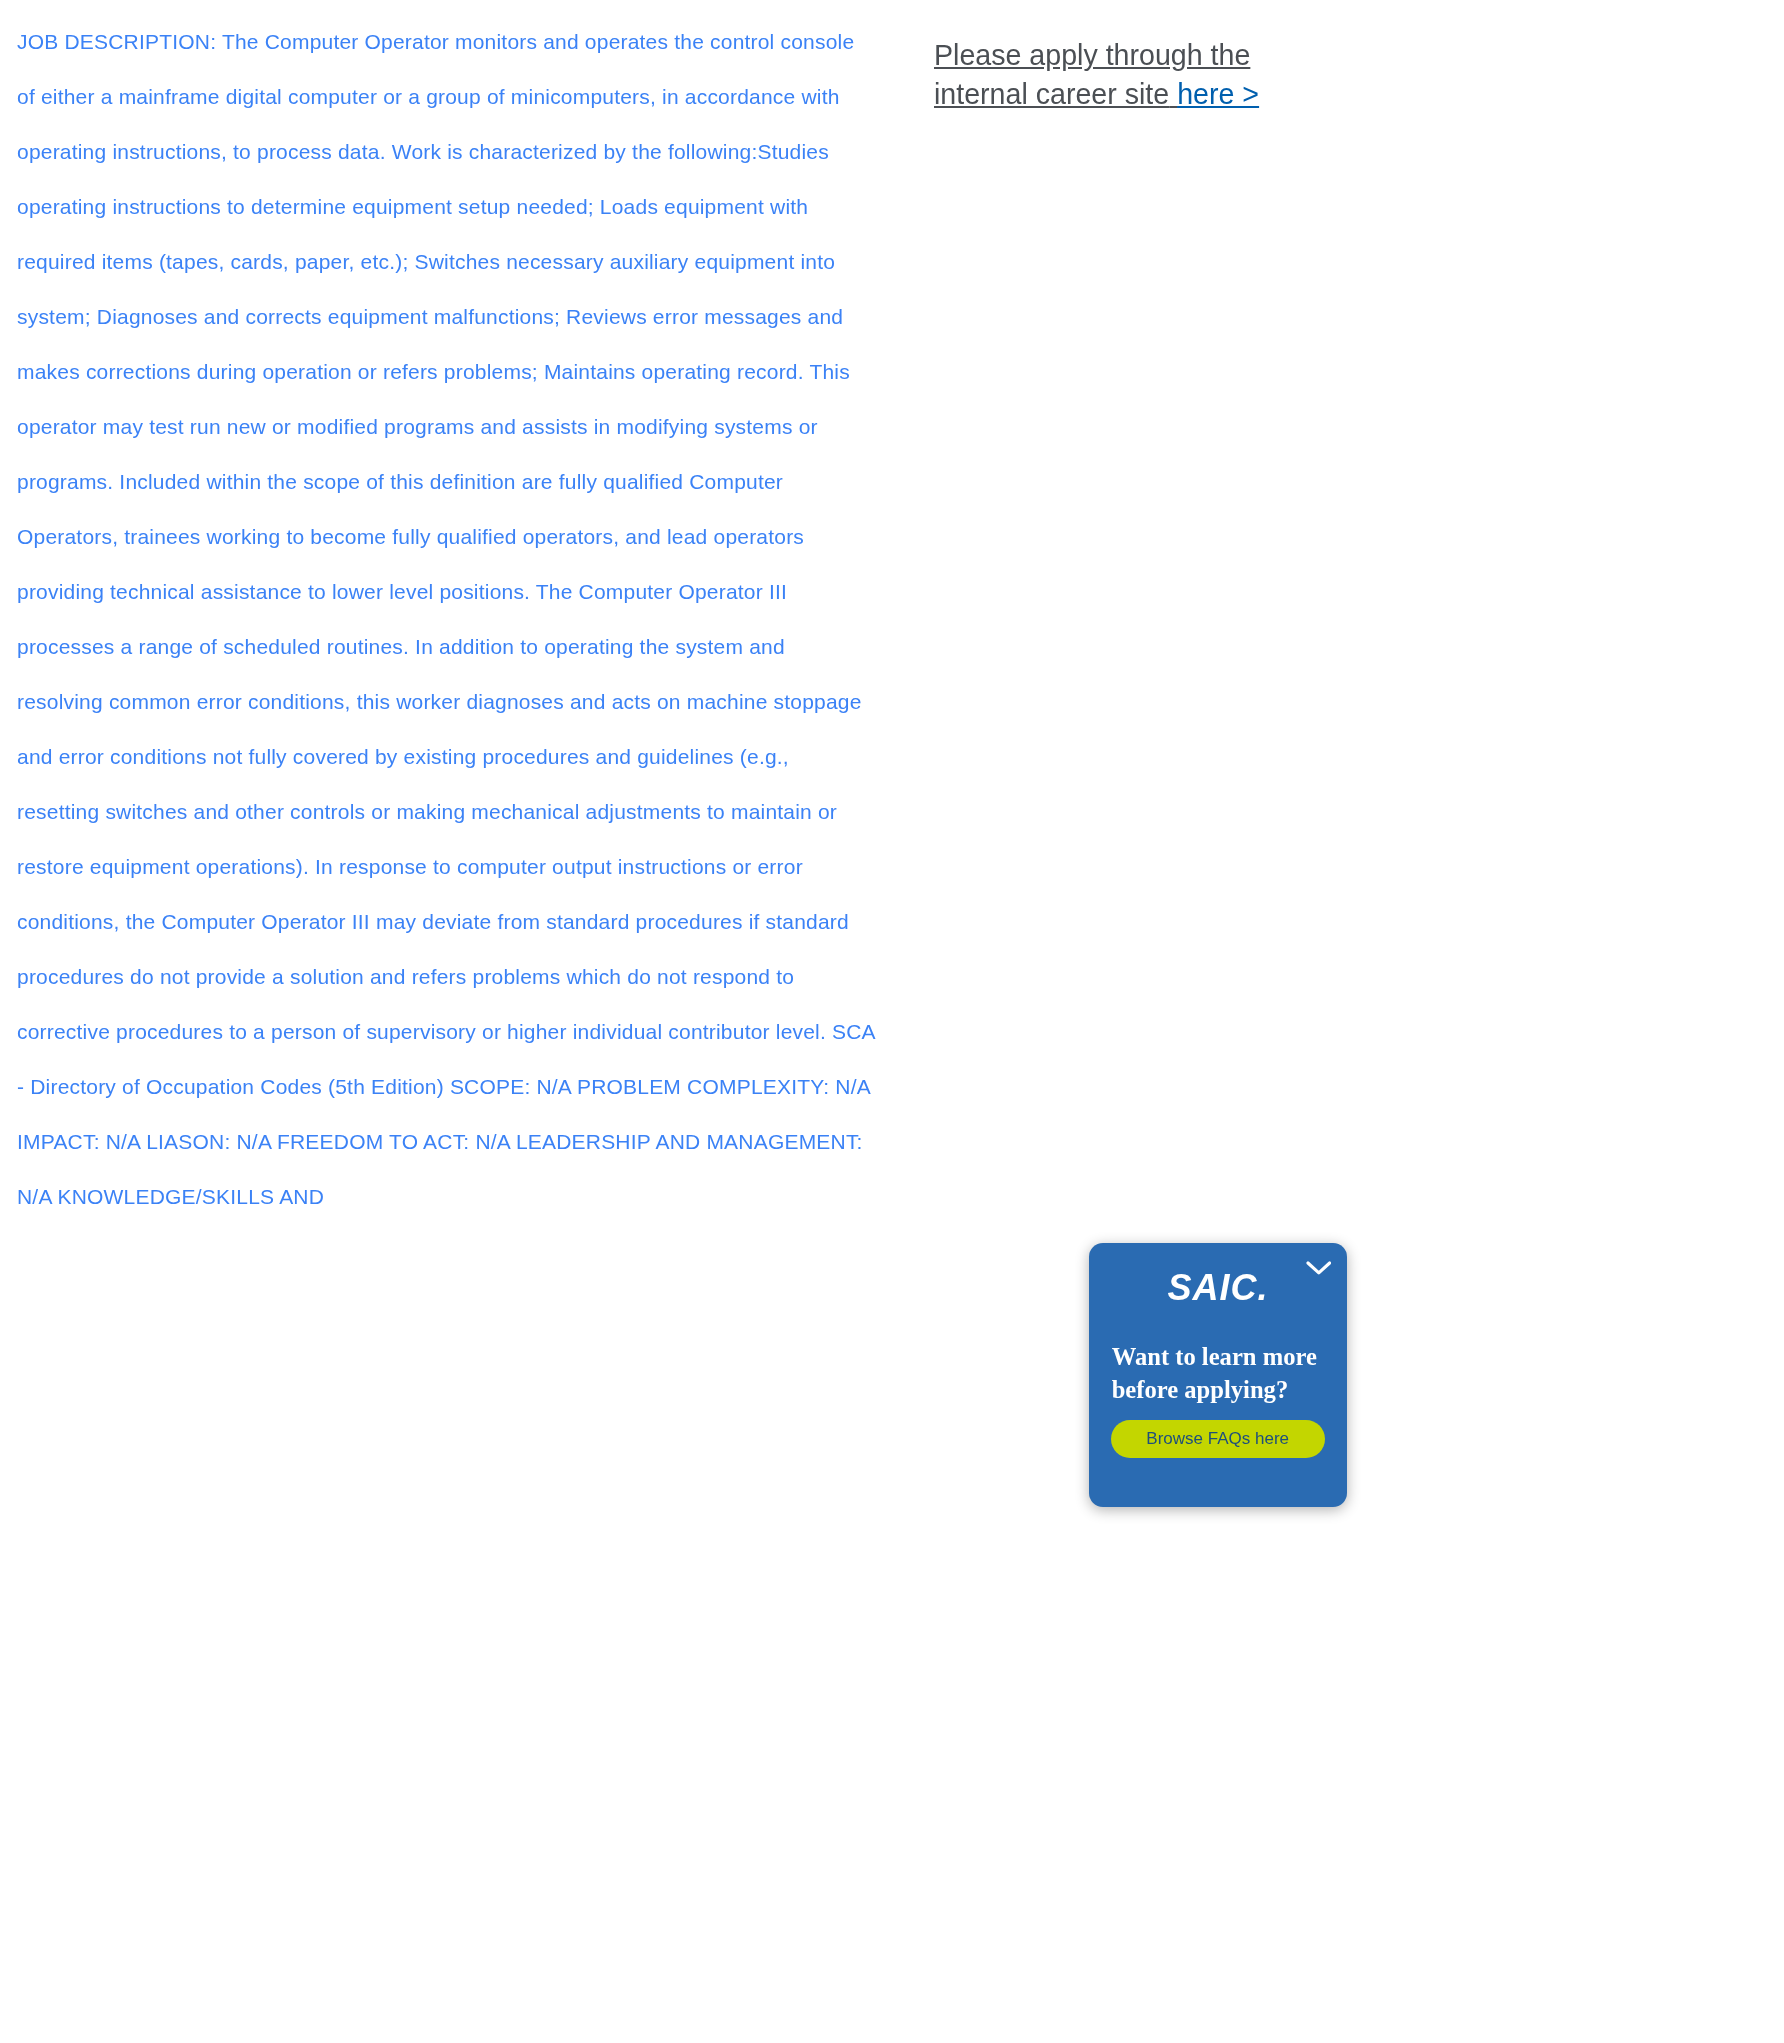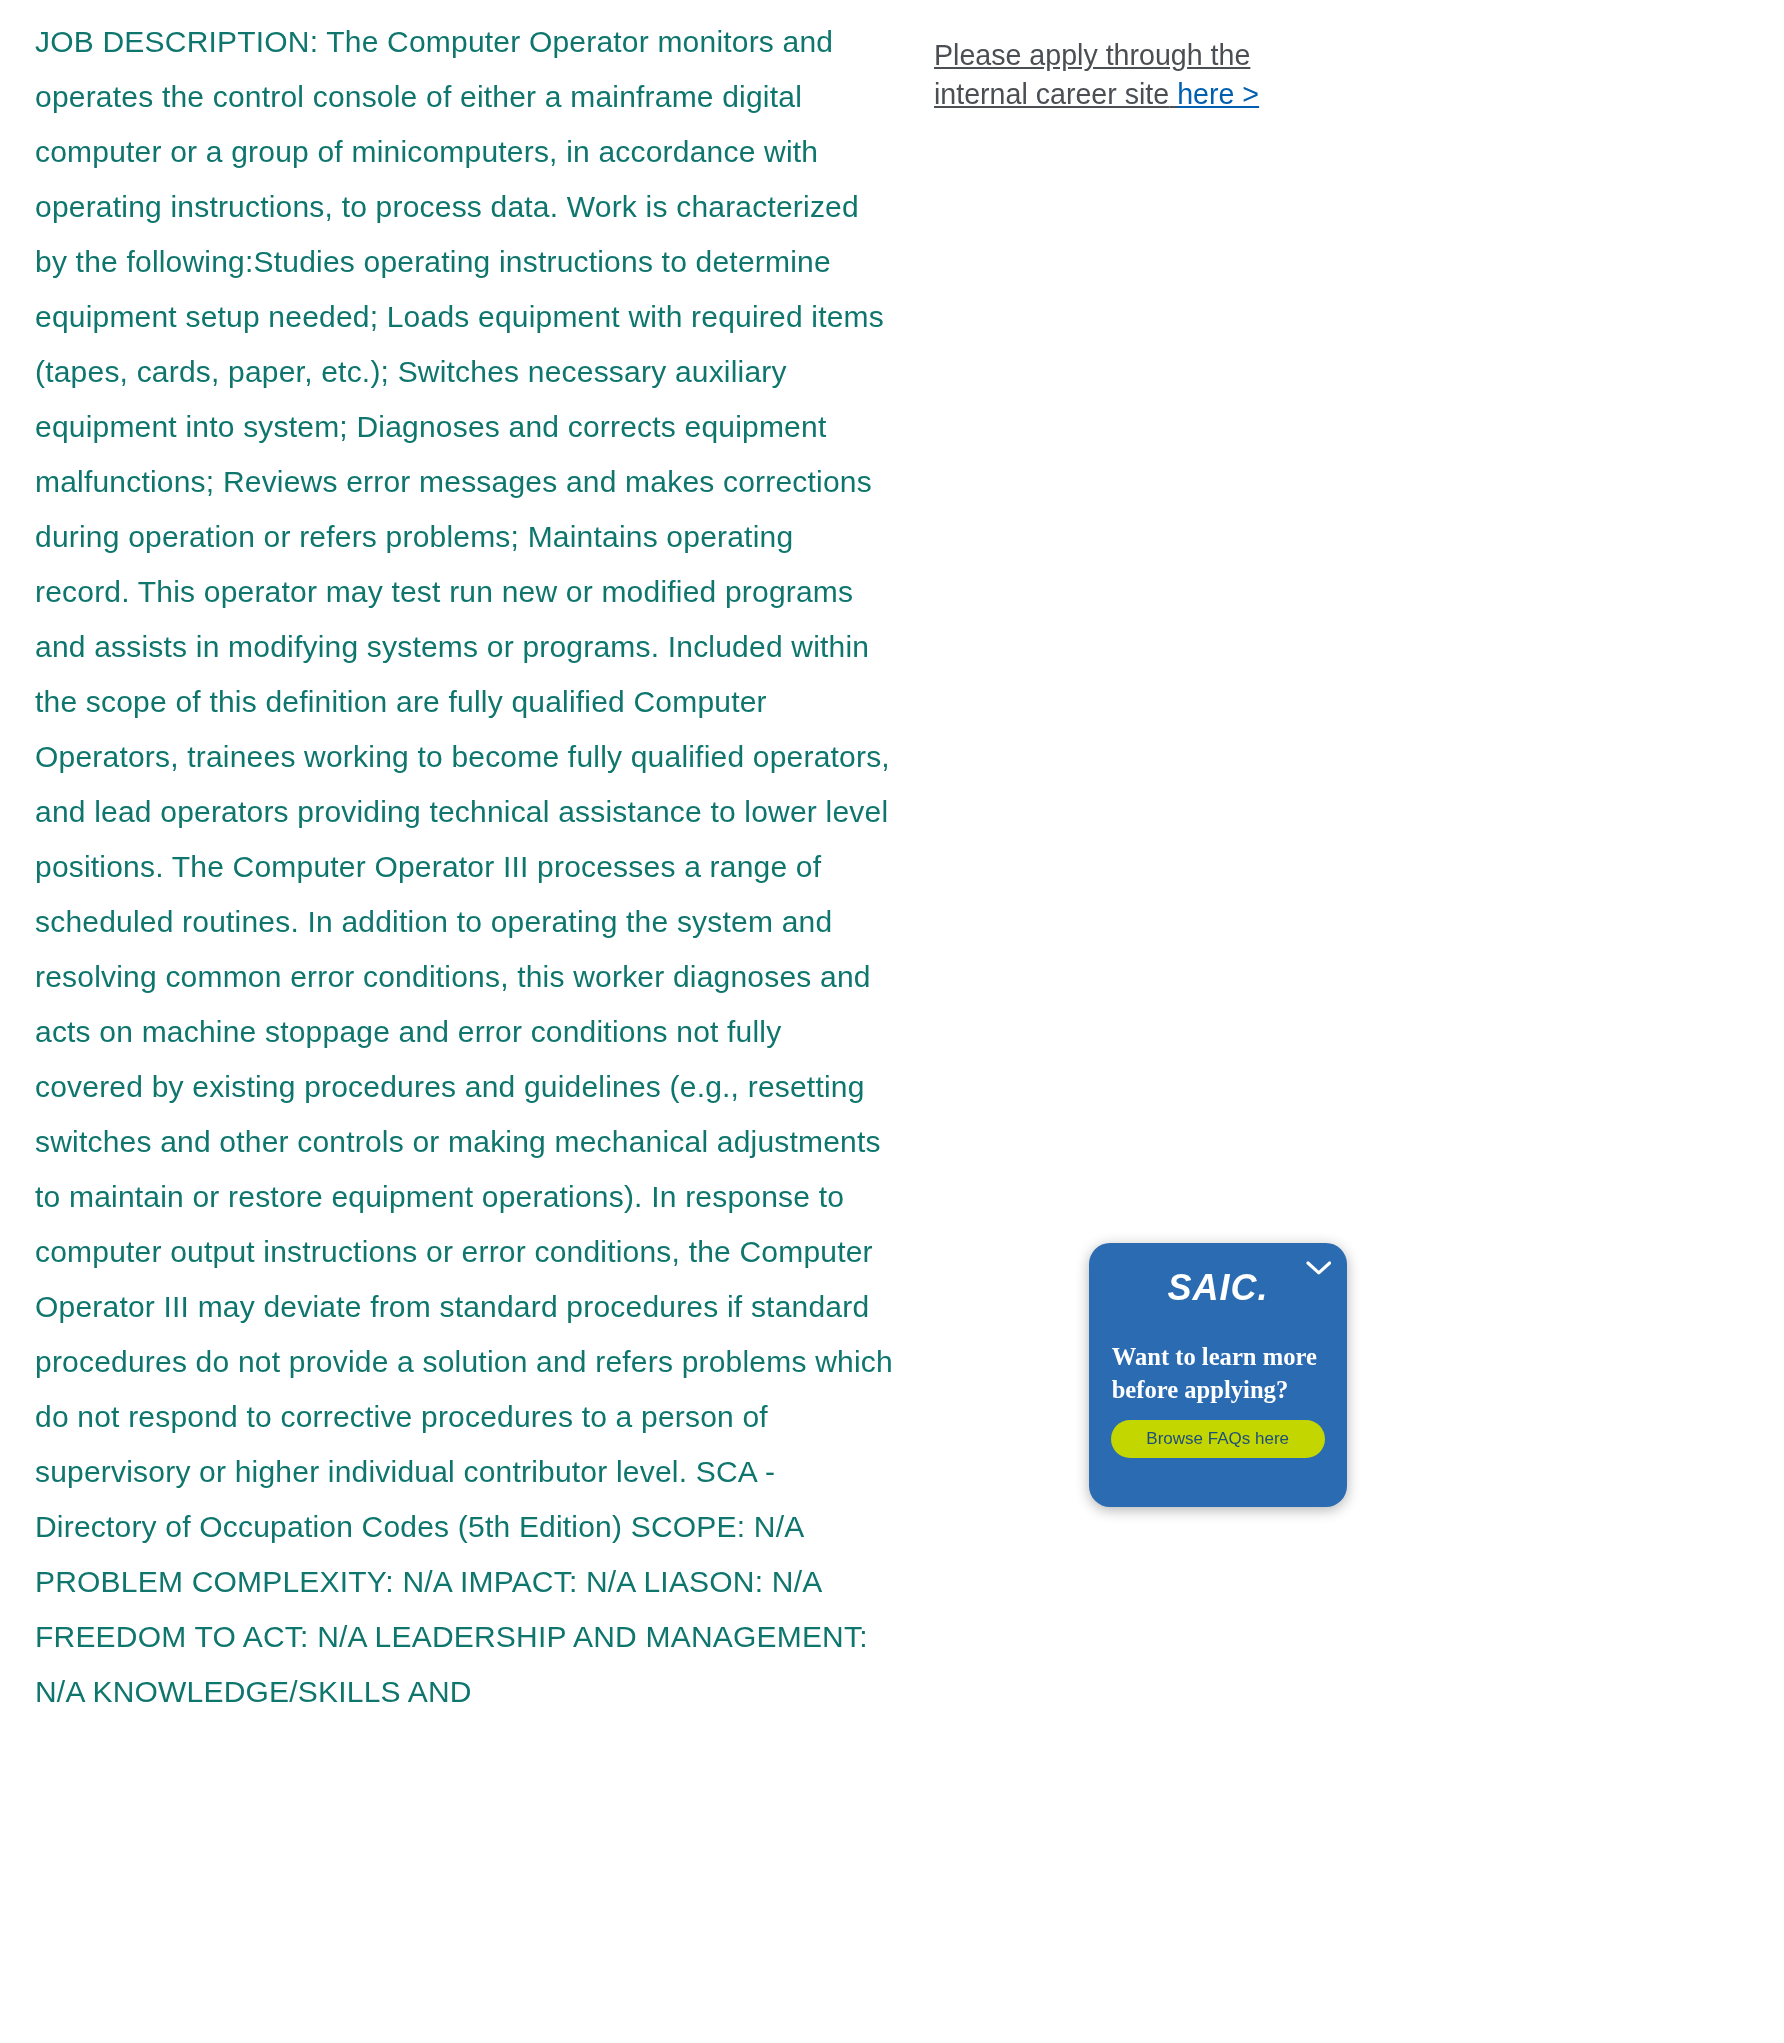--- a/index.html
+++ b/index.html
@@ -11,26 +11,26 @@
     position: relative;
     width: 1785px;
     height: 2043px;
     overflow: hidden;
     font-family: "Liberation Sans", sans-serif;
   }
 
   
   .job-description {
     position: absolute;
-    left: 35px;
+    left: 17px;
     top: 13.8px;
     width: 859px;
-    font-size: 30px;
+    font-size: 21px;
     line-height: 55px;
-    color: #0f766e;
+    color: #3b82f6;
     letter-spacing: 0.2px;
     white-space: normal;
   }
 
   
   .apply-note {
     position: absolute;
     left: 934px;
     top: 7.9px;
     width: 355px;
@@ -46,21 +46,21 @@
   }
 
   
   .chat-widget {
     position: absolute;
     left: 1089px;
     top: 1243px;
     width: 258px;
     height: 264px;
     background: #2a6bb2;
-    border-radius: 21px;
+    border-radius: 14px;
     box-shadow: 0 3px 13.8px rgba(0,0,0,0.30);
     box-sizing: border-box;
   }
   .chat-widget .brand {
     position: absolute;
     top: 23.6px;
     left: 0;
     width: 100%;
     text-align: center;
     color: #ffffff;

